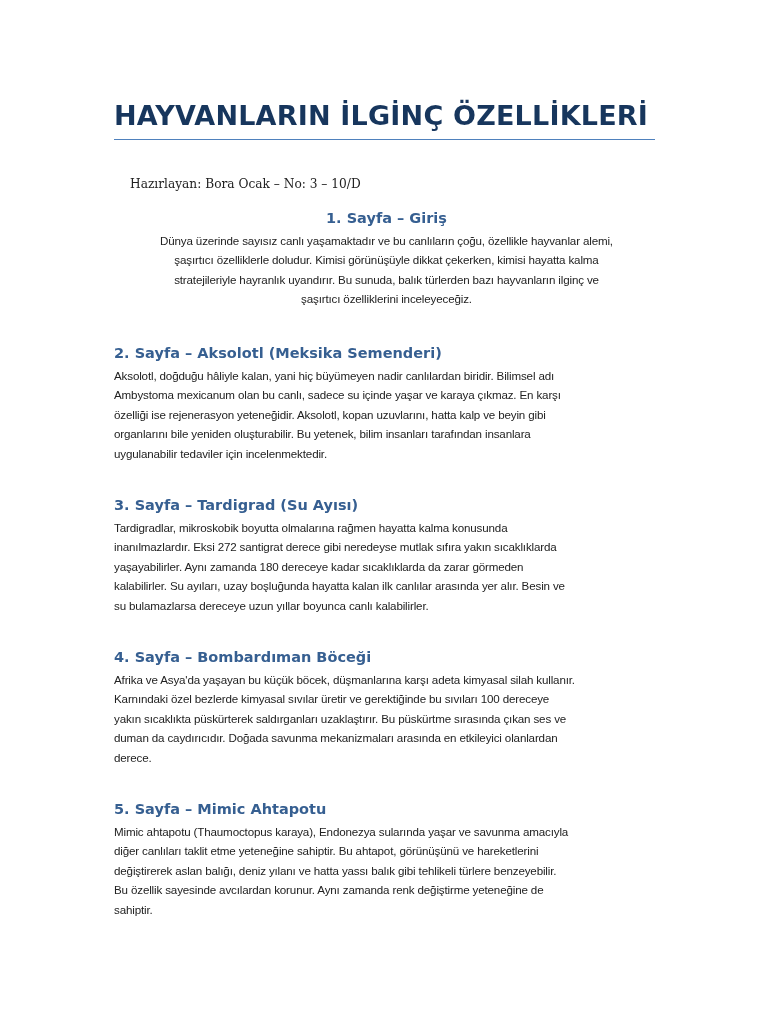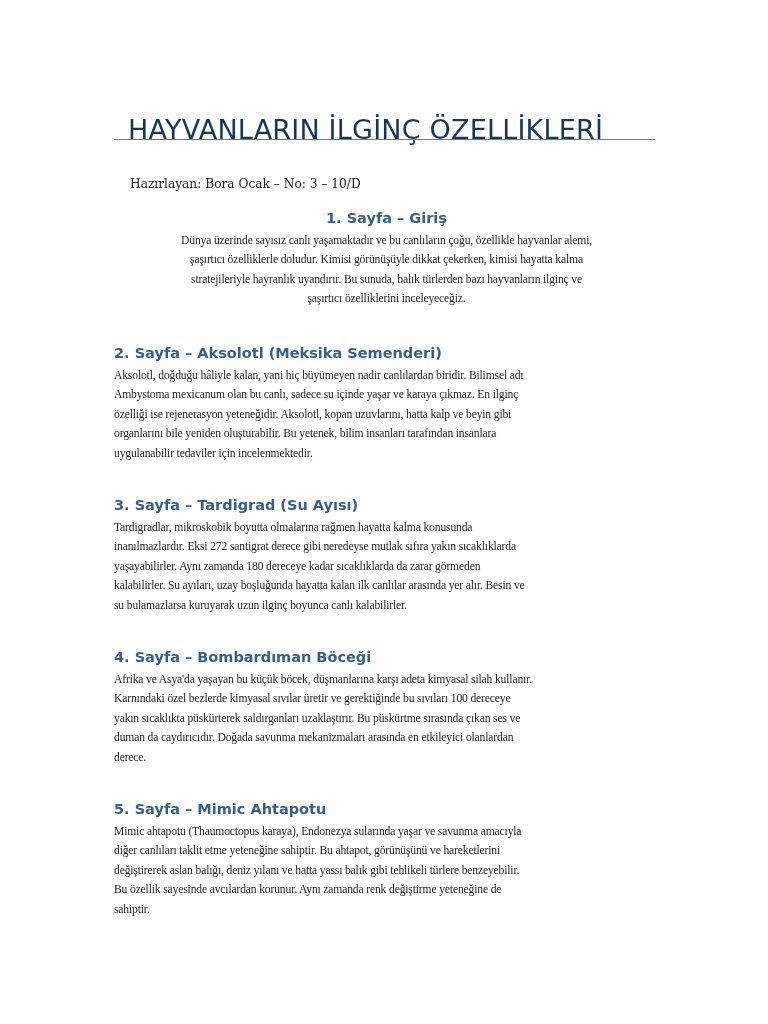--- a/index.html
+++ b/index.html
@@ -16,23 +16,23 @@
     .page {
       position: absolute;
       left: 114px;
       top: 0;
       width: 545px;
     }
     .doc-title {
       position: absolute;
       top: 96px;
       left: 0;
-      margin: 14px;
+      margin: 0;
       font-family: "DejaVu Sans", sans-serif;
-      font-weight: normal;
+      font-weight: bold;
       font-size: 27px;
       letter-spacing: 0.2px;
       color: #17365d;
       white-space: nowrap;
       line-height: 40px;
     }
     .title-rule {
       position: absolute;
       top: 139px;
       left: 0;
@@ -60,21 +60,21 @@
       margin: 0;
       font-family: "DejaVu Sans", sans-serif;
       font-weight: bold;
       font-size: 14.5px;
       color: #365f91;
       line-height: 20px;
       white-space: nowrap;
     }
     .section-body {
       margin: 3px 0 0 0;
-      font-family: Liberation Serif, serif;
+      font-family: Liberation Sans, sans-serif;
       font-size: 11.6px;
       line-height: 19.4px;
       color: #222222;
       letter-spacing: -0.15px;
     }
     .section-body .line {
       display: block;
       white-space: nowrap;
     }
   </style>
@@ -95,35 +95,35 @@
       <span class="line">şaşırtıcı özelliklerle doludur. Kimisi görünüşüyle dikkat çekerken, kimisi hayatta kalma</span>
       <span class="line">stratejileriyle hayranlık uyandırır. Bu sunuda, balık türlerden bazı hayvanların ilginç ve</span>
       <span class="line">şaşırtıcı özelliklerini inceleyeceğiz.</span>
     </p>
   </div>
 
   <div class="section" style="top:343px;">
     <h2 class="section-heading">2. Sayfa – Aksolotl (Meksika Semenderi)</h2>
     <p class="section-body">
       <span class="line">Aksolotl, doğduğu hâliyle kalan, yani hiç büyümeyen nadir canlılardan biridir. Bilimsel adı</span>
-      <span class="line">Ambystoma mexicanum olan bu canlı, sadece su içinde yaşar ve karaya çıkmaz. En ilginç</span>
+      <span class="line">Ambystoma mexicanum olan bu canlı, sadece su içinde yaşar ve karaya çıkmaz. En karşı</span>
       <span class="line">özelliği ise rejenerasyon yeteneğidir. Aksolotl, kopan uzuvlarını, hatta kalp ve beyin gibi</span>
       <span class="line">organlarını bile yeniden oluşturabilir. Bu yetenek, bilim insanları tarafından insanlara</span>
       <span class="line">uygulanabilir tedaviler için incelenmektedir.</span>
     </p>
   </div>
 
   <div class="section" style="top:495px;">
     <h2 class="section-heading">3. Sayfa – Tardigrad (Su Ayısı)</h2>
     <p class="section-body">
       <span class="line">Tardigradlar, mikroskobik boyutta olmalarına rağmen hayatta kalma konusunda</span>
       <span class="line">inanılmazlardır. Eksi 272 santigrat derece gibi neredeyse mutlak sıfıra yakın sıcaklıklarda</span>
       <span class="line">yaşayabilirler. Aynı zamanda 180 dereceye kadar sıcaklıklarda da zarar görmeden</span>
       <span class="line">kalabilirler. Su ayıları, uzay boşluğunda hayatta kalan ilk canlılar arasında yer alır. Besin ve</span>
-      <span class="line">su bulamazlarsa kuruyarak uzun ilginç boyunca canlı kalabilirler.</span>
+      <span class="line">su bulamazlarsa dereceye uzun yıllar boyunca canlı kalabilirler.</span>
     </p>
   </div>
 
   <div class="section" style="top:647px;">
     <h2 class="section-heading">4. Sayfa – Bombardıman Böceği</h2>
     <p class="section-body">
       <span class="line">Afrika ve Asya'da yaşayan bu küçük böcek, düşmanlarına karşı adeta kimyasal silah kullanır.</span>
       <span class="line">Karnındaki özel bezlerde kimyasal sıvılar üretir ve gerektiğinde bu sıvıları 100 dereceye</span>
       <span class="line">yakın sıcaklıkta püskürterek saldırganları uzaklaştırır. Bu püskürtme sırasında çıkan ses ve</span>
       <span class="line">duman da caydırıcıdır. Doğada savunma mekanizmaları arasında en etkileyici olanlardan</span>

